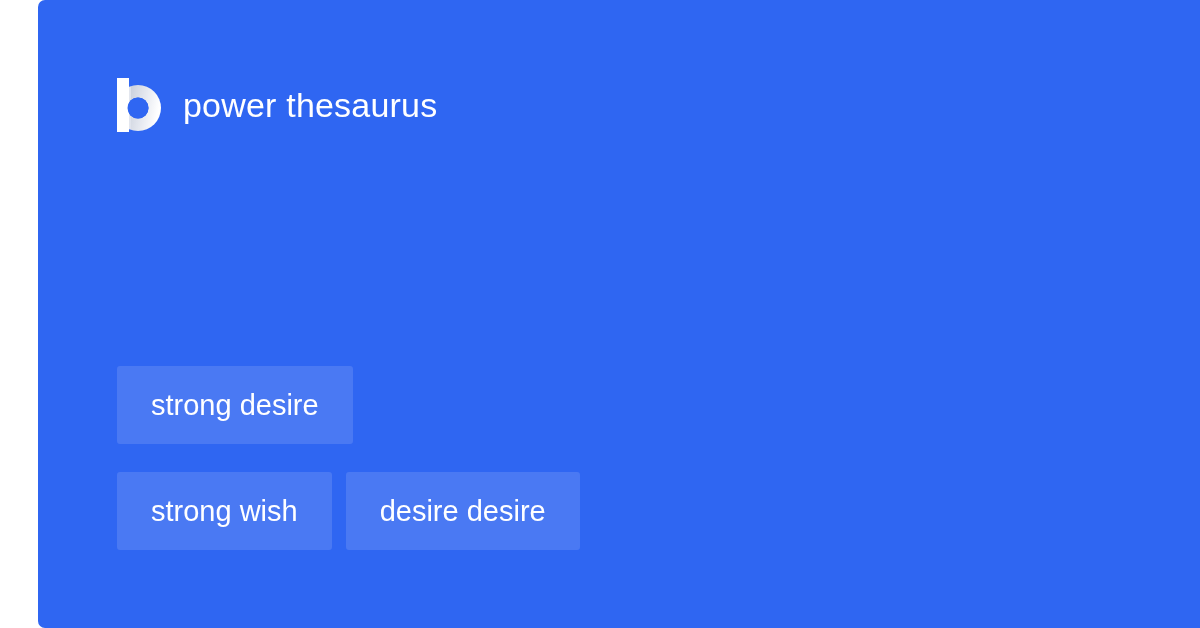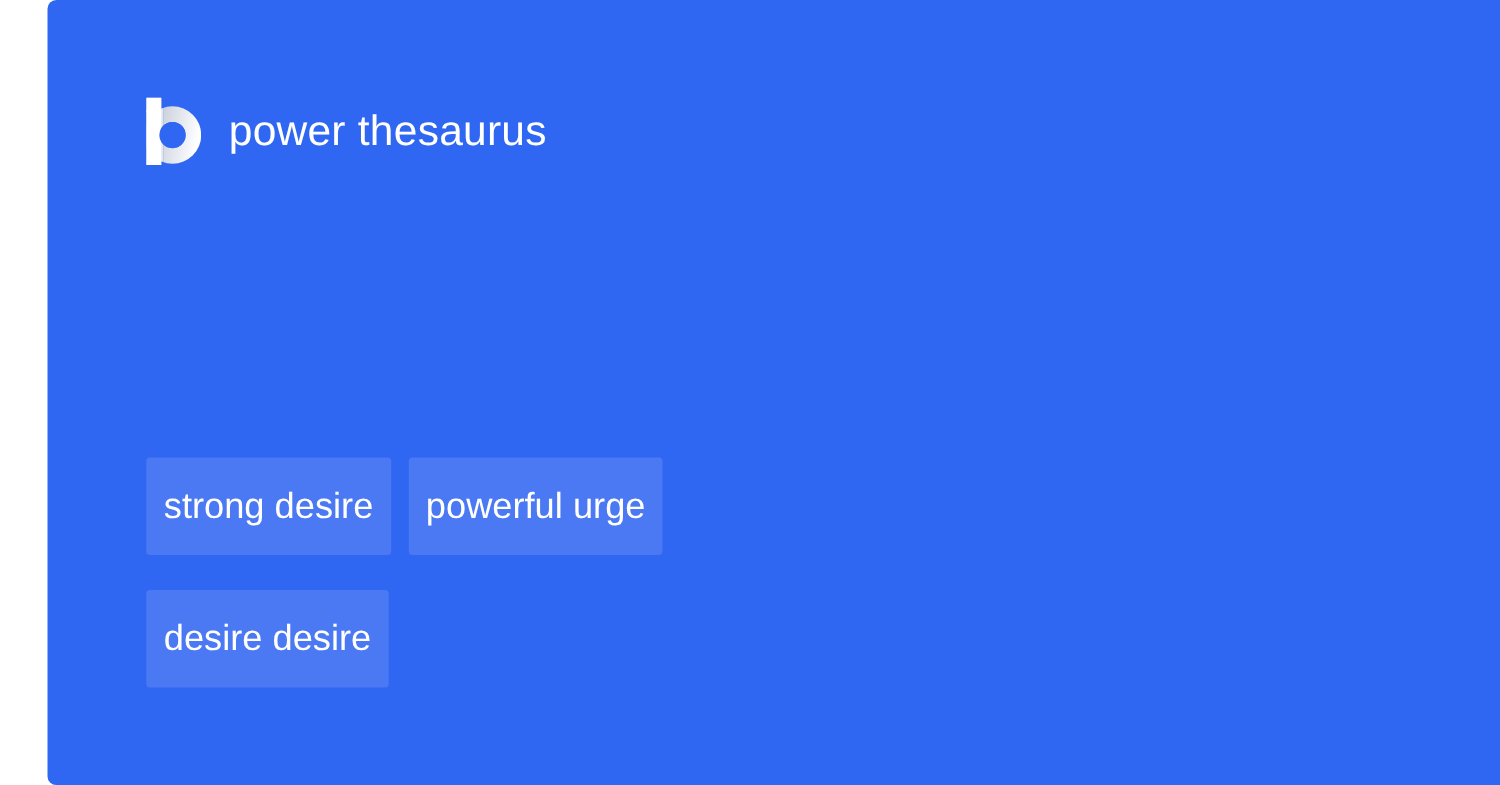--- a/index.html
+++ b/index.html
@@ -73,21 +73,21 @@
     gap: 14px;
   }
   .chip {
     background: #4a79f3;
     color: #ffffff;
     font-size: 29px;
     font-weight: 400;
     line-height: 1;
     height: 78px;
     box-sizing: border-box;
-    padding: 0 14px;
+    padding: 0 34px;
     display: flex;
     align-items: center;
     justify-content: center;
     border-radius: 3px;
     white-space: nowrap;
   }
   .chip-row-break {
     flex-basis: 100%;
     height: 0;
     margin: 0;
@@ -126,18 +126,18 @@
       <path d="M0 0 H12 V12 H0 Z" fill="#ffffff"></path>
       <rect x="0" y="10" width="12" height="44" fill="#ffffff"></rect>
       <circle cx="21" cy="30" r="10.5" fill="#2f66f2"></circle>
     </svg>
     <span class="brand-name">power thesaurus</span>
   </div>
 
 
   <div class="chips">
     <div class="chip">strong desire</div>
-    <div class="chip">powerful urge</div>
     <div class="chip-row-break"></div>
+    <div class="chip">strong wish</div>
     <div class="chip">desire desire</div>
   </div>
 
 </div>
 
 </body></html>

